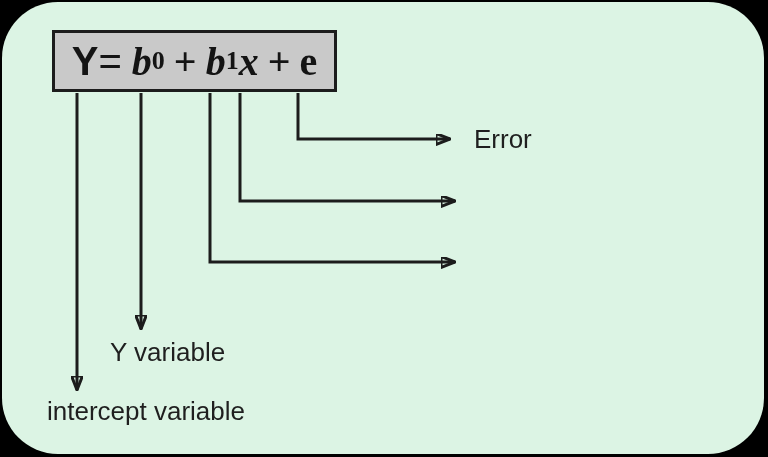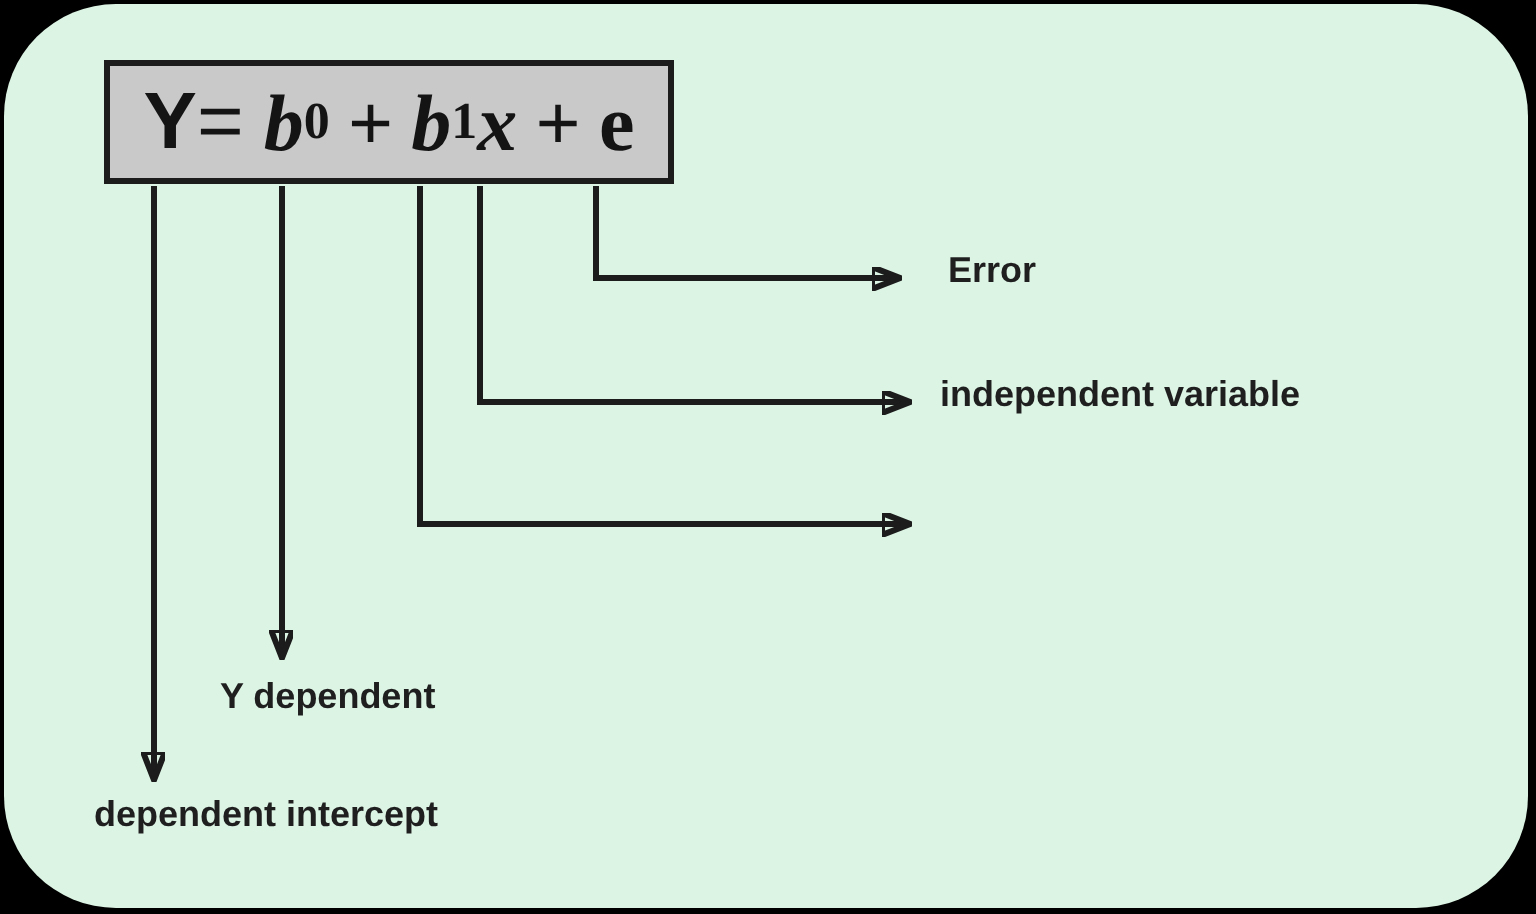--- a/index.html
+++ b/index.html
@@ -78,25 +78,24 @@
   .eq-sub {
     font-family: "Liberation Serif", serif;
     font-weight: 700;
     font-style: normal;
     font-size: 26px;
     vertical-align: -7px;
   }
   .eq-gap { display: inline-block; width: 10px; }
   .diagram-label {
     position: absolute;
-    font-size: 18px;
+    font-size: 26px;
     color: var(--text, #1f1f1f);
     line-height: 1;
     white-space: nowrap;
-    font-weight: bold;
   }
   .label-error        { left: 474px; top: 126px; }
   .label-independent  { left: 470px; top: 188px; }
   .label-slope        { left: 470px; top: 250px; }
   .label-y-intercept  { left: 110px; top: 339px; }
   .label-dependent    { left: 47px;  top: 398px; }
 </style>
 </head>
 <body>
 
@@ -114,16 +113,15 @@
     <path d="M 210 93 V 262 H 455" marker-end="url(#arrowhead)"></path>
     <path d="M 240 93 V 201 H 455" marker-end="url(#arrowhead)"></path>
     <path d="M 298 93 V 139 H 450" marker-end="url(#arrowhead)"></path>
   </svg>
 
   <div class="equation-box">
     <span class="eq-sans">Y</span><span class="eq-equals">=</span><span class="eq-gap"></span><span class="eq-math">b</span><span class="eq-sub">0</span><span class="eq-plus">+</span><span class="eq-math">b</span><span class="eq-sub">1</span><span class="eq-math">x</span><span class="eq-plus">+</span><span class="eq-rm">e</span>
   </div>
 
   <div class="diagram-label label-error">Error</div>
-  <div class="diagram-label label-independent">independent variable</div>
-  <div class="diagram-label label-y-intercept">Y dependent</div>
-  <div class="diagram-label label-dependent">dependent intercept</div>
+  <div class="diagram-label label-y-intercept">Y variable</div>
+  <div class="diagram-label label-dependent">intercept variable</div>
 </div>
 
 </body></html>

